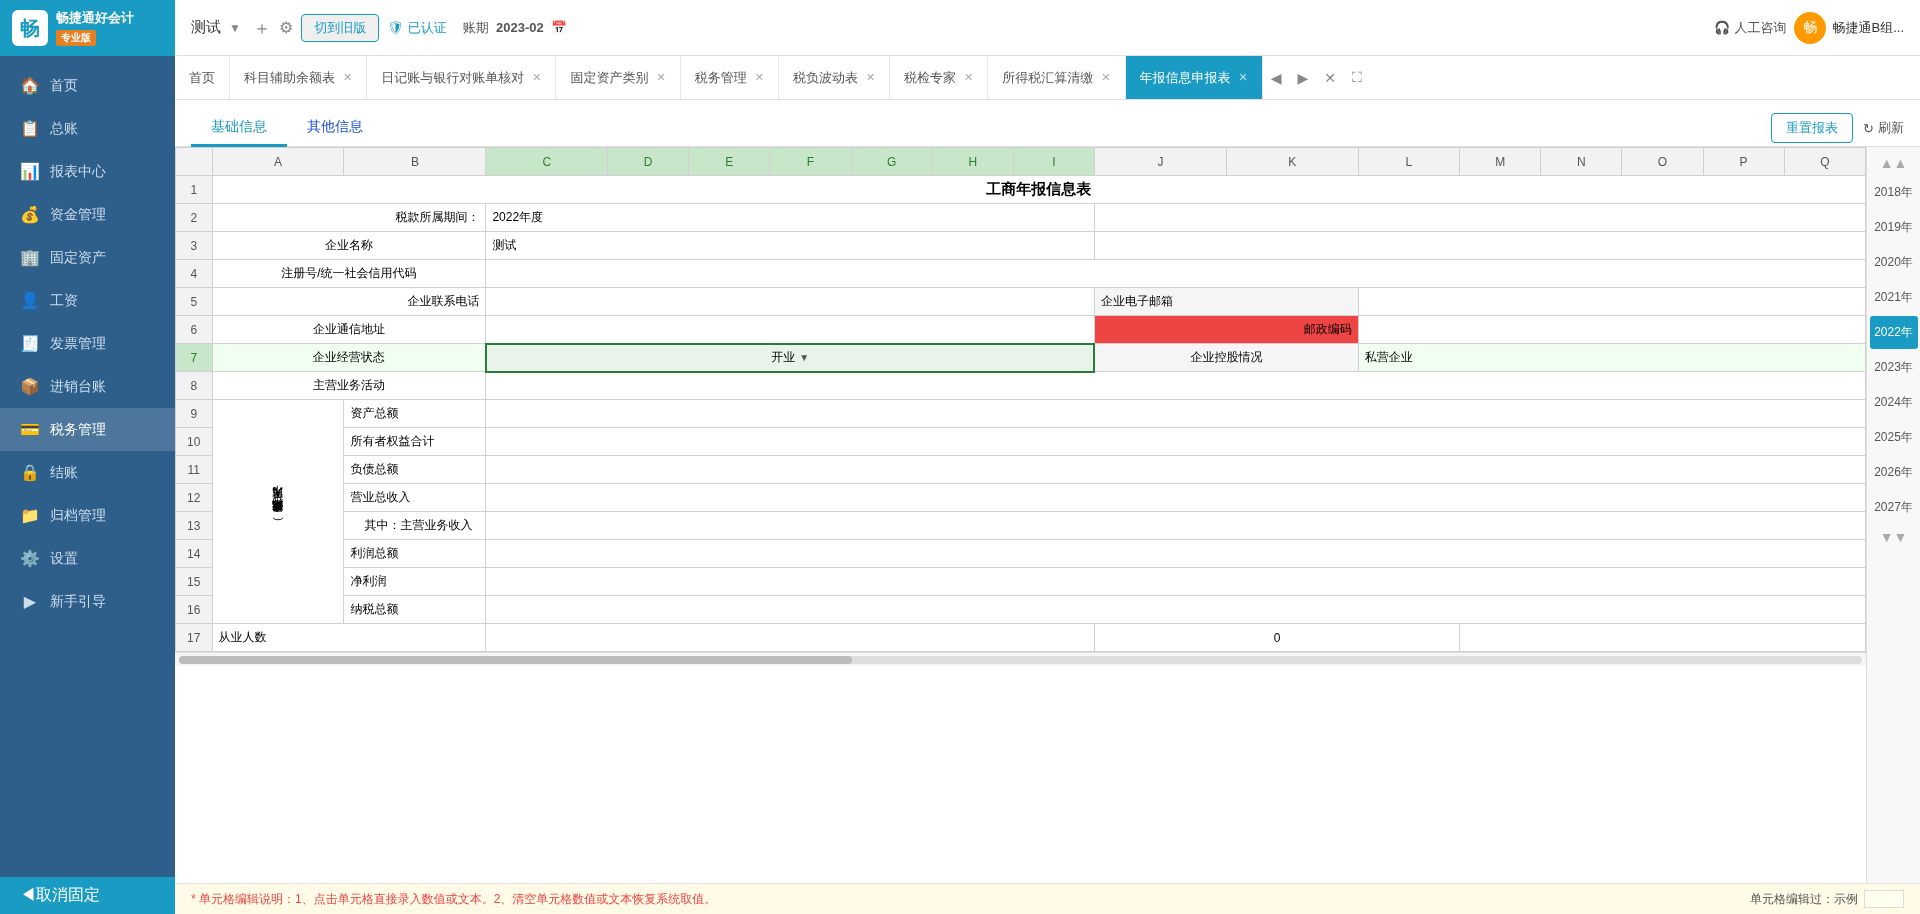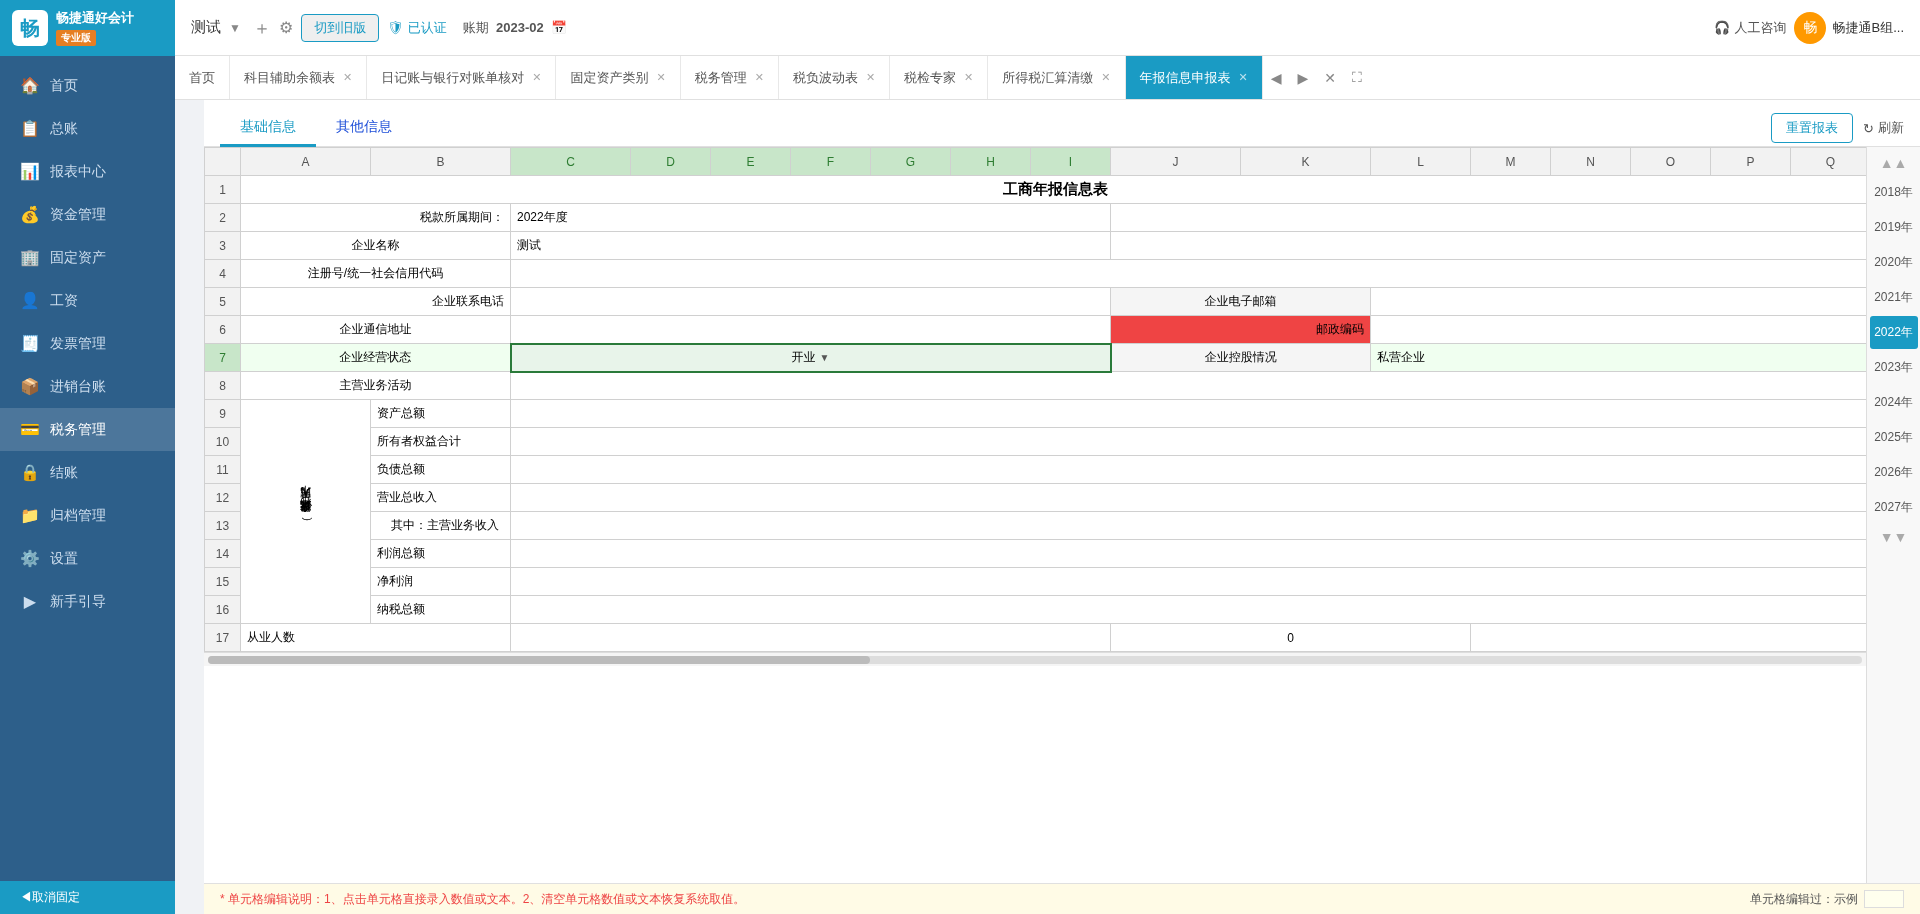--- a/index.html
+++ b/index.html
@@ -20,21 +20,21 @@
       display: flex; align-items: center; justify-content: center;
       color: #1a9bc4; font-size: 20px; font-weight: bold;
     }
     .sidebar-nav { flex: 1; overflow-y: auto; padding: 8px 0; }
     .sidebar-item {
       display: flex; align-items: center; gap: 10px; padding: 12px 20px;
       color: #cde; font-size: 14px; cursor: pointer; transition: background 0.2s;
     }
     .sidebar-item.active { background: rgba(255,255,255,0.15); color: white; }
     .sidebar-item .icon { font-size: 16px; width: 20px; text-align: center; }
-    .sidebar-pin { background: #1a9bc4; padding: 8px 20px; color: white; font-size: 12px; cursor: pointer; display: flex; align-items: center; gap: 6px; }
+    .sidebar-pin { background: #1a9bc4; padding: 8px 20px; color: white; font-size: 16px; cursor: pointer; display: flex; align-items: center; gap: 6px; }
 
     
     .topbar {
       position: fixed; left: 175px; top: 0; right: 0; height: 56px;
       background: white; display: flex; align-items: center; padding: 0 16px;
       border-bottom: 1px solid #e0e0e0; z-index: 99; gap: 8px;
     }
     .topbar-dropdown { color: #888; cursor: pointer; font-size: 12px; }
     .topbar-add { color: #888; cursor: pointer; font-size: 18px; margin-left: 4px; }
     .topbar-gear { color: #888; cursor: pointer; font-size: 16px; }
@@ -70,21 +70,21 @@
     .tab-item.active {
       background: #1a9bc4; color: white;
     }
     .tab-close { font-size: 11px; color: #aaa; cursor: pointer; margin-left: 2px; }
     .tab-item.active .tab-close { color: rgba(255,255,255,0.7); }
     .tab-nav-btn { display: flex; align-items: center; padding: 0 8px; color: #888; cursor: pointer; font-size: 14px; }
 
     
     .main-content {
       position: fixed; left: 175px; top: 100px; right: 0; bottom: 0;
-      background: #f5f7fa; overflow: hidden; display: flex; flex-direction: column; margin-left: 29px;
+      background: #f5f7fa; overflow: hidden; display: flex; flex-direction: column;
     }
 
     
     .inner-panel {
       flex: 1; display: flex; flex-direction: column; background: white;
       margin: 0; overflow: hidden;
     }
 
     
     .subtab-bar {
@@ -398,21 +398,21 @@
               <tr>
                 <td class="row-header">4</td>
                 <td colspan="2" style="text-align:center;">注册号/统一社会信用代码</td>
                 <td colspan="15"></td>
               </tr>
 
               <tr>
                 <td class="row-header">5</td>
                 <td colspan="2" style="text-align:right;">企业联系电话</td>
                 <td colspan="7"></td>
-                <td colspan="2" style="text-align:center;background:#f5f5f5;">企业电子邮箱</td>
+                <td colspan="2" style="text-align:left;background:#f5f5f5;">企业电子邮箱</td>
                 <td colspan="6"></td>
               </tr>
 
               <tr>
                 <td class="row-header">6</td>
                 <td colspan="2" style="text-align:center;">企业通信地址</td>
                 <td colspan="7"></td>
                 <td colspan="2" style="text-align:right;background:#ef4444;">邮政编码</td>
                 <td colspan="6"></td>
               </tr>

